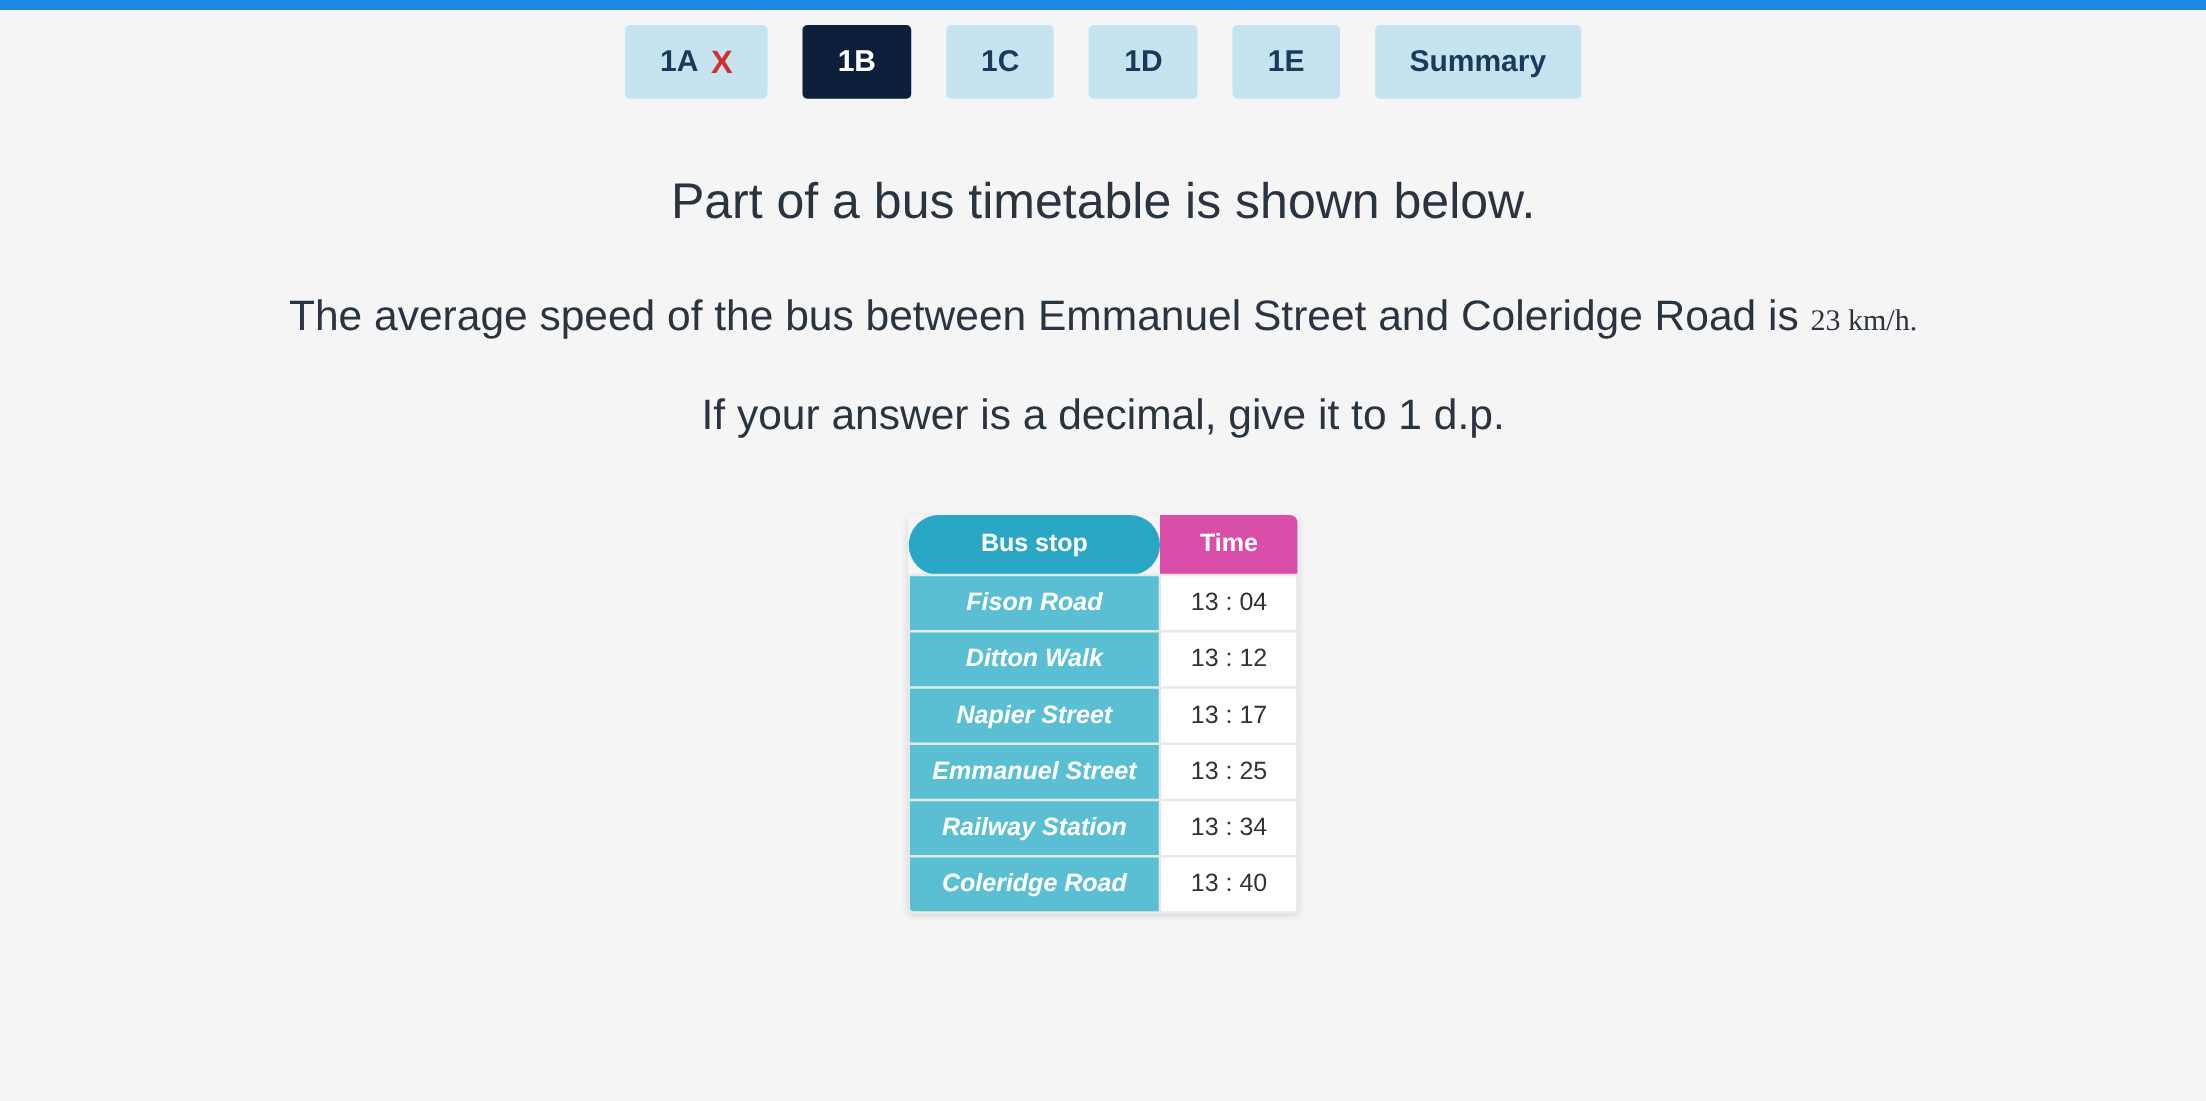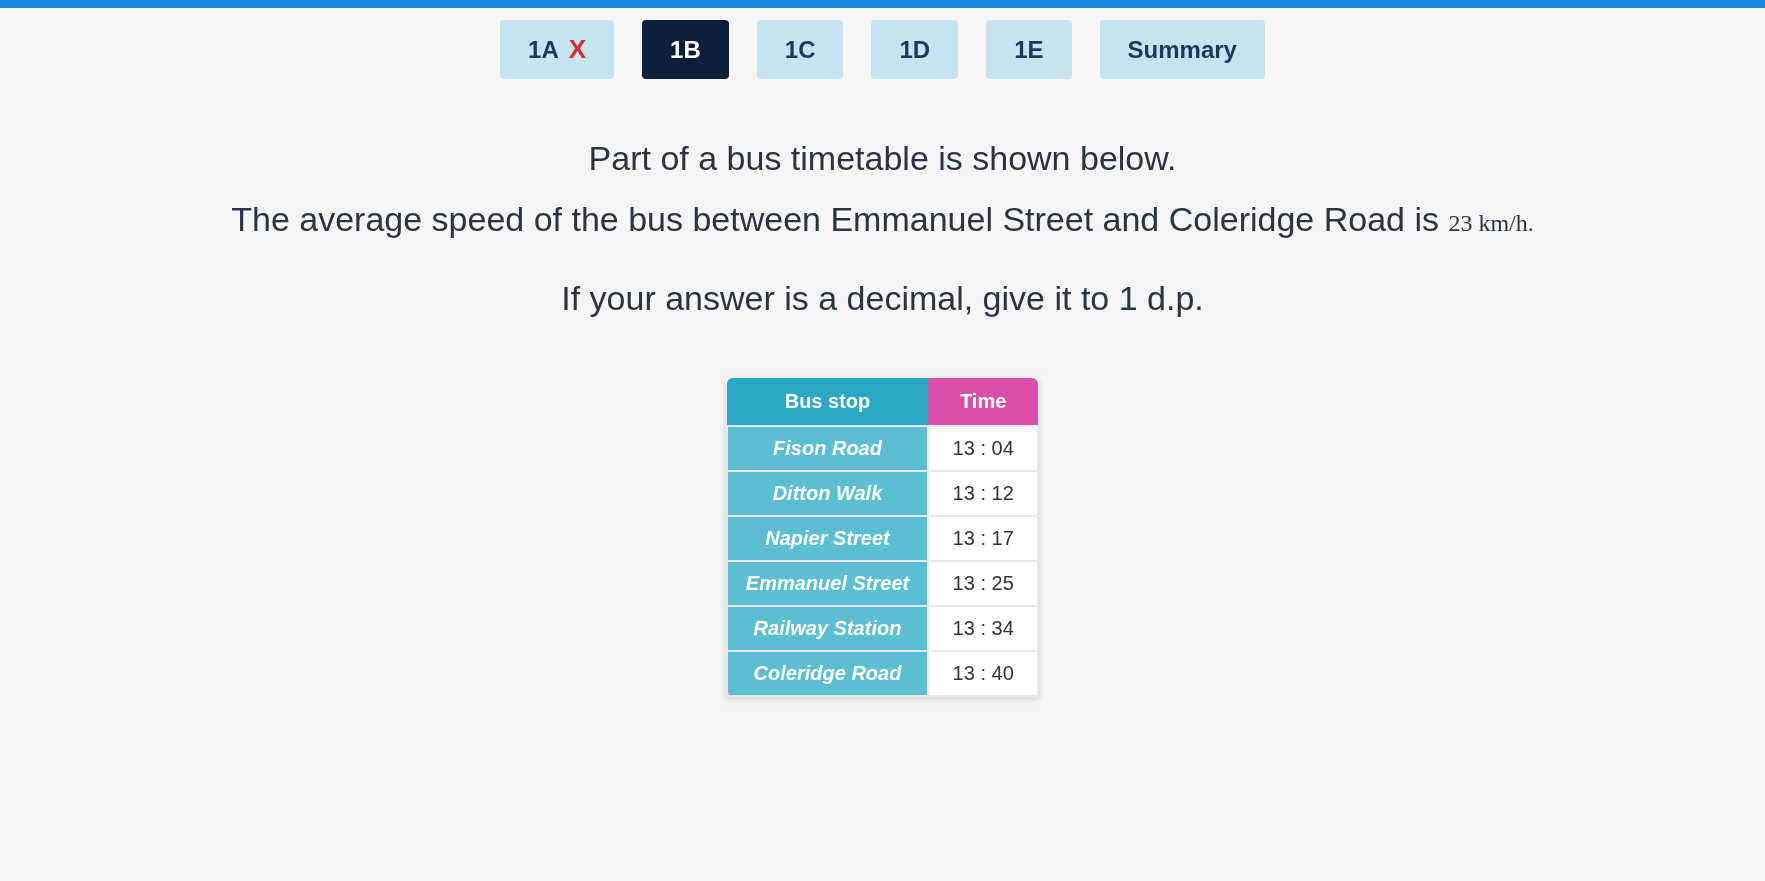--- a/index.html
+++ b/index.html
@@ -46,22 +46,22 @@
       color: #d32f2f;
       font-weight: bold;
       font-size: 26px;
     }
     .content {
       padding: 40px 30px;
       text-align: center;
       color: #2a3440;
     }
     .intro {
-      font-size: 34px;
-      margin-bottom: 22px;
+      font-size: 40px;
+      margin-bottom: 50px;
       margin-top: 20px;
     }
     .speed-line {
       font-size: 34px;
       margin-bottom: 40px;
     }
     .speed-value {
       font-family: 'Times New Roman', serif;
       font-size: 24px;
     }
@@ -82,20 +82,21 @@
       color: #ffffff;
       font-weight: bold;
       font-size: 20px;
       padding: 12px 20px;
       text-align: center;
     }
     .timetable th.stop-header {
       background: #29a7c4;
       border-top-left-radius: 6px;
       min-width: 190px;
+      border-radius: 24px;
     }
     .timetable th.time-header {
       background: #d94ea8;
       border-top-right-radius: 6px;
       min-width: 110px;
       margin-top: 24px;
     }
     .timetable td {
       padding: 10px 18px;
       font-size: 20px;

